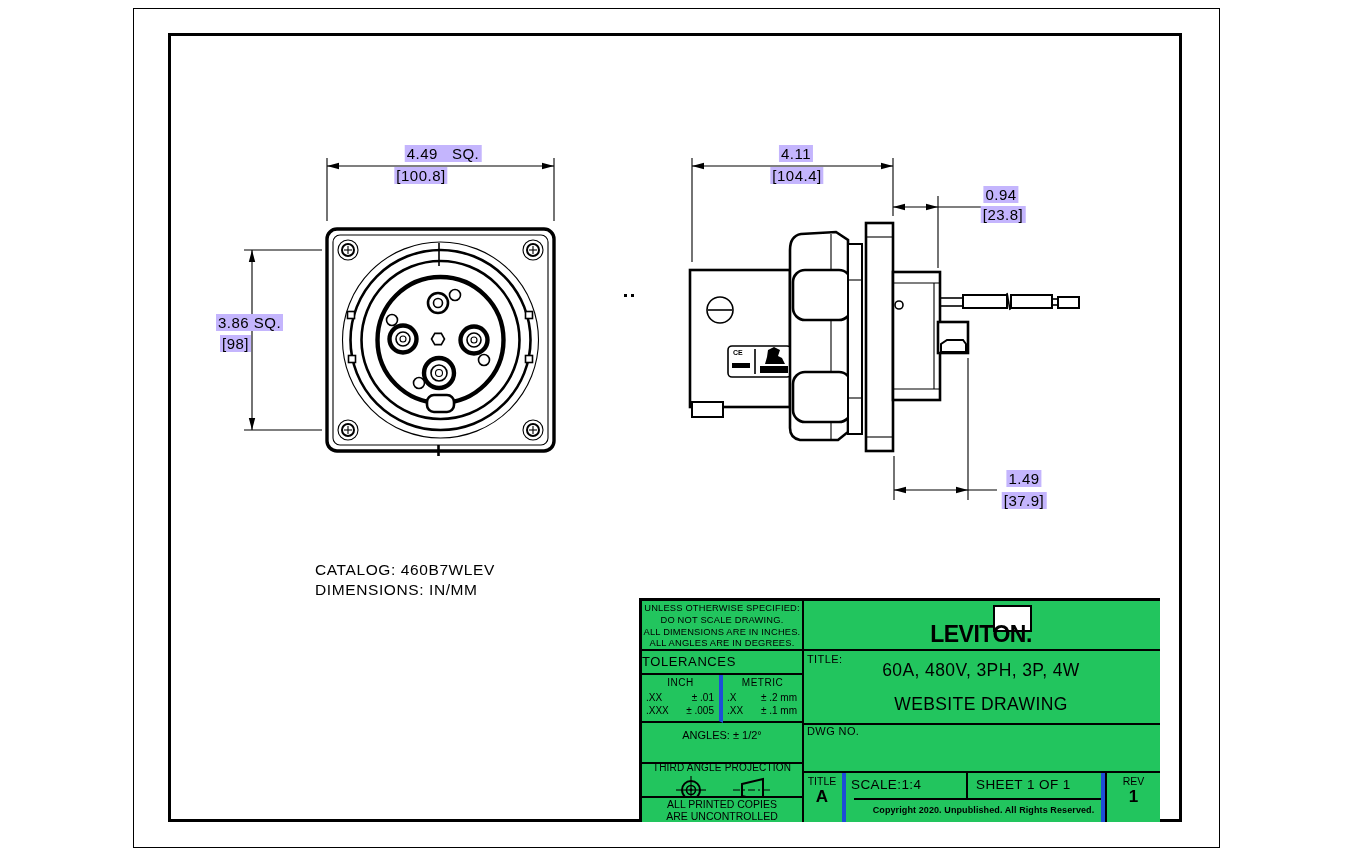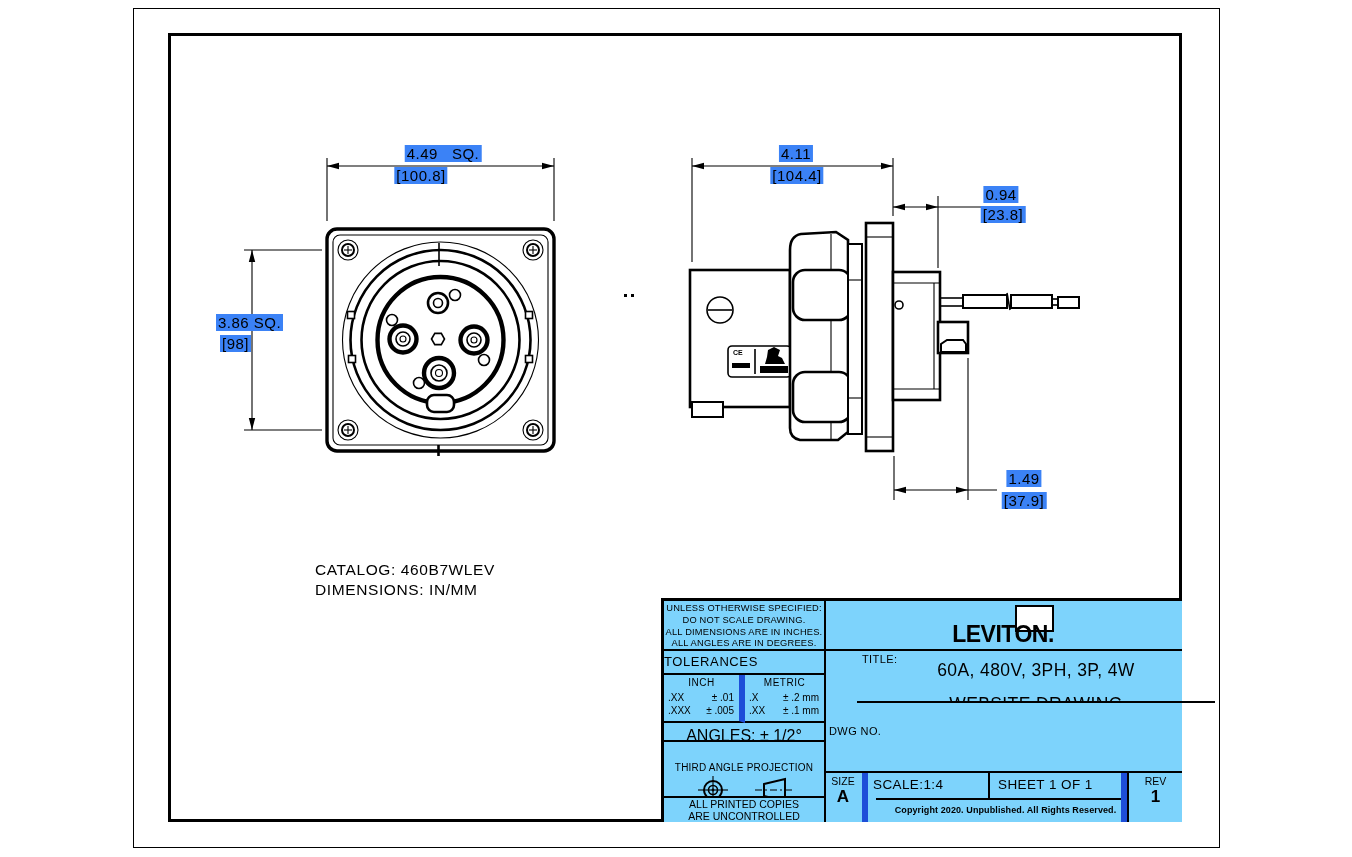--- a/index.html
+++ b/index.html
@@ -11,44 +11,44 @@
   svg.art { position:absolute; left:0; top:0; width:1352px; height:857px; }
   svg.art * { vector-effect:none; }
   .s1 { stroke:#000; stroke-width:1.1; fill:none; }
   .s15 { stroke:#000; stroke-width:1.6; fill:none; }
   .s2 { stroke:#000; stroke-width:2; fill:none; }
   .s25 { stroke:#000; stroke-width:2.6; fill:none; }
   .s3 { stroke:#000; stroke-width:3.4; fill:none; }
   .s4 { stroke:#000; stroke-width:4.4; fill:none; }
   .wf { fill:#fff; }
   .bf { fill:#000; stroke:none; }
-  .dimtext { position:absolute; font-size:15px; letter-spacing:.5px; background:#3b82f6; padding:0 2px; white-space:pre; }
+  .dimtext { position:absolute; font-size:15px; letter-spacing:.5px; background:#c4b5fd; padding:0 2px; white-space:pre; }
   .ctr { transform:translateX(-50%); text-align:center; }
   .cat-line { position:absolute; left:315px; font-size:15.5px; letter-spacing:.6px; }
   .ce-text { position:absolute; left:733px; top:349px; font-size:7px; font-weight:bold; letter-spacing:0; }
 
   
-  .tb { position:absolute; left:661px; top:598px; width:521px; height:224px; border-top:3px solid #000; border-left:3px solid #000; background:#7dd3fc; }
+  .tb { position:absolute; left:639px; top:598px; width:521px; height:224px; border-top:3px solid #000; border-left:3px solid #000; background:#22c55e; }
   .tb .cell { position:absolute; overflow:hidden; }
   .bb { border-bottom:2px solid #000; }
-  .br { border-right:6px solid #1d4ed8; }
+  .br { border-right:4px solid #1d4ed8; }
   .notes { left:0; top:0; width:160px; height:50px; font-size:9.3px; line-height:11.8px; text-align:center; padding-top:2px; letter-spacing:.2px; }
   .tolhdr { left:0; top:50px; width:160px; height:24px; font-size:13px; text-align:left; line-height:22px; letter-spacing:.6px; }
   .inchcell { left:0; top:74px; width:81px; height:48px; font-size:10px; }
   .metcell  { left:81px; top:74px; width:79px; height:48px; font-size:10px; }
   .tol-h { text-align:center; line-height:16px; letter-spacing:.5px; }
   .tolrow { display:flex; justify-content:space-between; padding:0 5px 0 4px; line-height:13px; }
-  .angles { left:0; top:122px; width:160px; height:19px; font-size:16px; text-align:center; line-height:25px; }
+  .angles { left:0; top:122px; width:160px; height:41px; font-size:11px; text-align:center; line-height:25px; }
   .projcell { left:0; top:149px; width:160px; height:48px; font-size:10px; text-align:center; padding-top:12px; letter-spacing:.2px; }
   .printed { left:0; top:197px; width:160px; height:24px; font-size:10.5px; line-height:11.5px; text-align:center; padding-top:1px; }
   .leftcol-rule { position:absolute; left:160px; top:0; width:2px; height:221px; background:#000; }
   .brandcell { left:160px; top:0; width:358px; height:50px; }
   .brand-text { position:absolute; left:50%; transform:translateX(-50%); bottom:1px; font-size:23px; font-weight:bold; letter-spacing:-.5px; z-index:2; }
   .brand-square { position:absolute; left:calc(50% + 12px); top:4px; width:39px; height:27px; border:2px solid #000; background:#fff; z-index:1; }
-  .titlecell { left:160px; top:50px; width:358px; height:52px;margin-left:33px; }
+  .titlecell { left:160px; top:50px; width:358px; height:74px; }
   .tb-label { position:absolute; left:5px; top:2px; font-size:11px; letter-spacing:.4px; }
   .title-line { position:absolute; width:100%; text-align:center; font-size:17.5px; letter-spacing:.4px; }
   .dwgcell { left:160px; top:122px; width:358px; height:50px; }
   .dwg-no { position:absolute; width:100%; top:20px; text-align:center; font-size:20px; letter-spacing:.6px; }
   .sizecell { left:160px; top:172px; width:44px; height:49px; text-align:center; }
   .size-label { font-size:10.5px; padding-top:2px; }
   .size-val { font-size:17px; font-weight:bold; }
   .midblock { left:204px; top:172px; width:259px; height:49px; }
   .scalecell { position:absolute; left:0; top:0; width:122px; height:25px; font-size:13.5px; line-height:24px; padding-left:5px; border-right:2px solid #000; letter-spacing:.4px; }
   .sheetcell { position:absolute; left:122px; top:0; width:137px; height:25px; font-size:13.5px; line-height:24px; padding-left:8px; letter-spacing:.4px; }
@@ -308,21 +308,21 @@
       <div class="tb-label">TITLE:</div>
       <div class="title-line" style="top:9px;">60A, 480V, 3PH, 3P, 4W</div>
       <div class="title-line" style="top:43px;">WEBSITE DRAWING</div>
     </div>
 
     <div class="cell dwgcell bb">
       <div class="tb-label">DWG NO.</div>
     </div>
 
     <div class="cell sizecell br">
-      <div class="size-label">SIZE</div>
+      <div class="size-label">TITLE</div>
       <div class="size-val">A</div>
     </div>
 
     <div class="cell midblock br">
       <div class="scalecell">SCALE:1:4</div>
       <div class="sheetcell">SHEET 1 OF 1</div>
       <div class="copyrow">Copyright 2020. Unpublished. All Rights Reserved.</div>
     </div>
 
     <div class="cell revcell">

